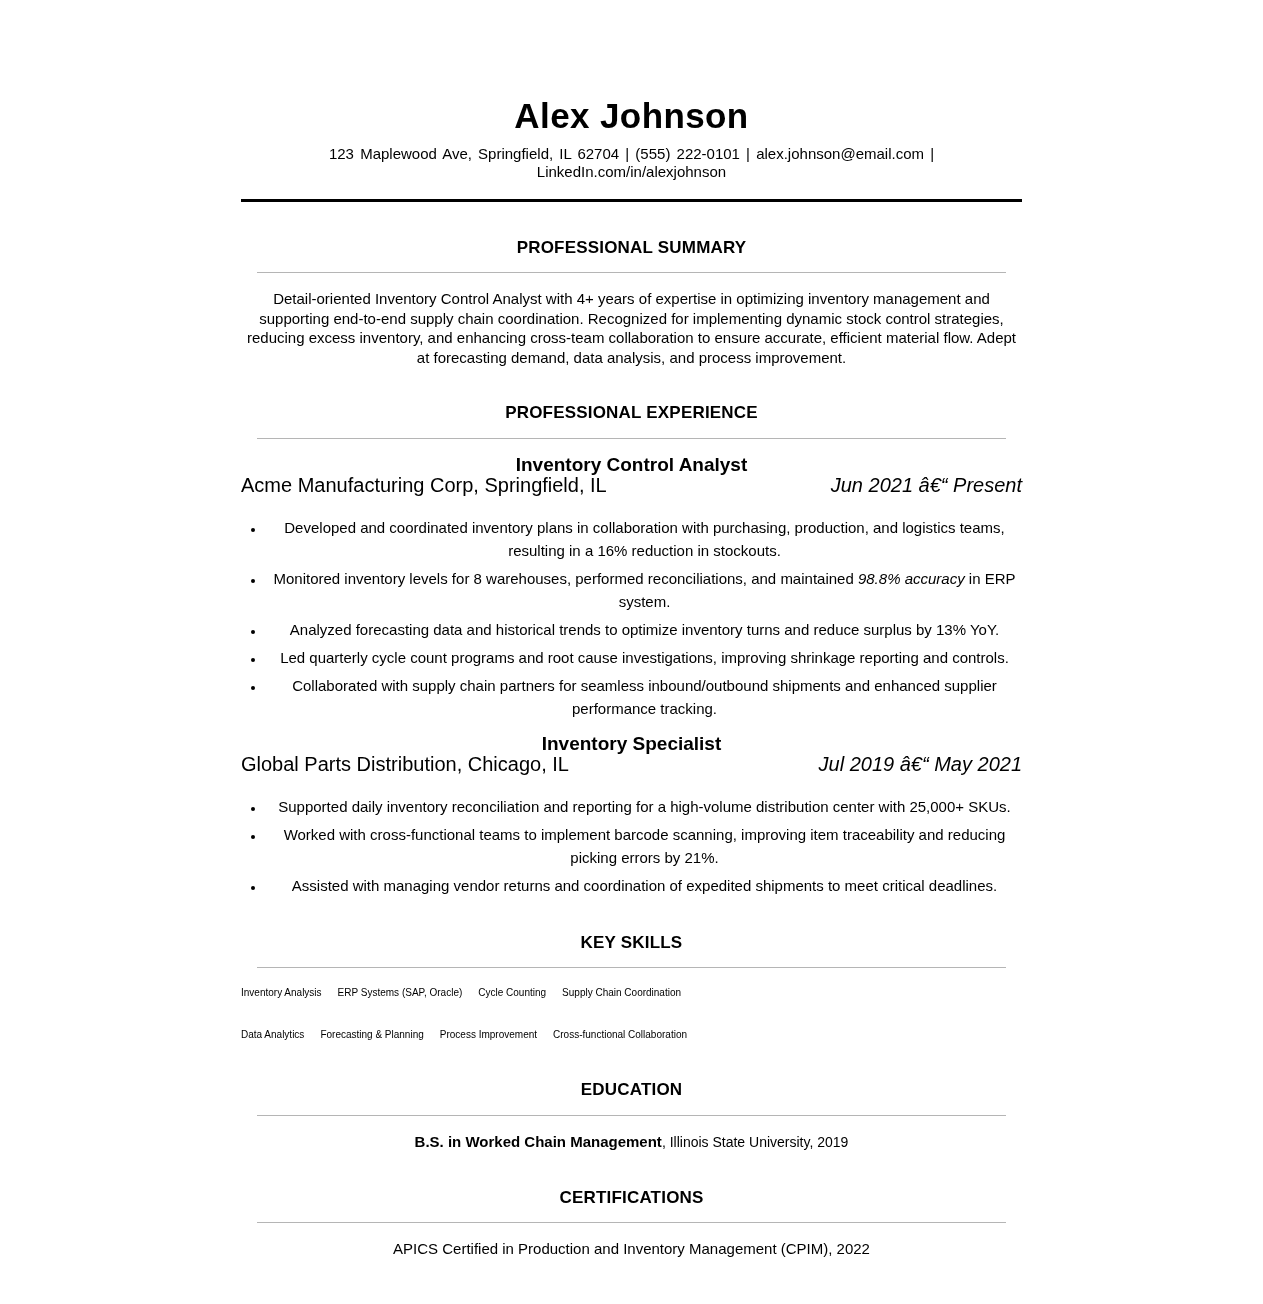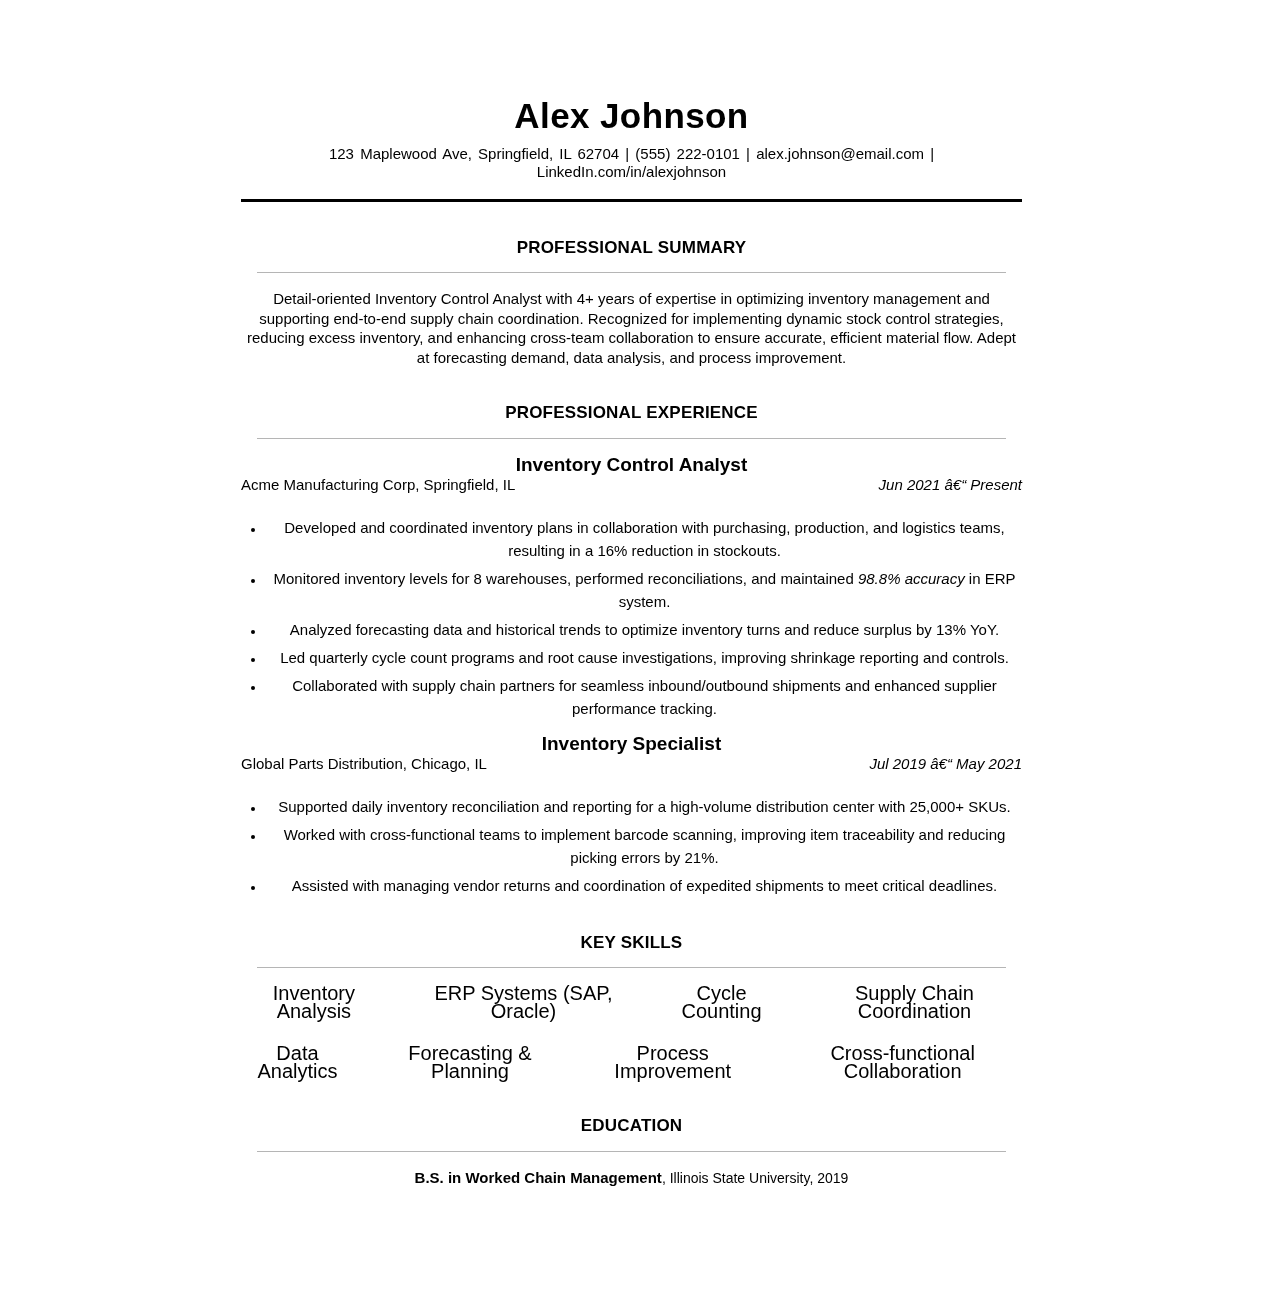--- a/index.html
+++ b/index.html
@@ -56,40 +56,40 @@
   }
   .job-title {
     font-size: 19px;
     font-weight: bold;
     margin: 14px 0 0 0;
     line-height: 20px;
   }
   .job-meta {
     display: flex;
     justify-content: space-between;
-    font-size: 15px;
+    font-size: 20px;
     line-height: 20px;
   }
   .job-dates { font-style: italic; }
   ul.bullets {
     margin: 21px 0 0 0;
     padding-left: 24px;
     font-size: 15px;
     line-height: 23px;
     list-style-type: disc;
   }
   ul.bullets li {
     margin-bottom: 5px;
     padding-left: 2px;
   }
   ul.bullets li::marker { font-size: 12px; }
   .skills-row {
     display: flex;
-    gap: 24px;
-    font-size: 20px;
+    gap: 16px;
+    font-size: 10px;
     line-height: 18px;
     margin-top: 14px;
   }
   .skills-row.second { margin-top: 24px; }
   .edu-line {
     margin-top: 15px;
     font-size: 15px;
     line-height: 19px;
   }
   .edu-degree { font-weight: bold; }
@@ -162,14 +162,18 @@
     </div>
   </div>
 
   <div class="section">
     <h2 class="section-heading">EDUCATION</h2>
     <div class="edu-line">
       <span class="edu-degree">B.S. in Worked Chain Management</span><span class="edu-detail">, Illinois State University, 2019</span>
     </div>
   </div>
 
+  <div class="section">
+    <h2 class="section-heading">CERTIFICATIONS</h2>
+    <div class="cert-text">APICS Certified in Production and Inventory Management (CPIM), 2022</div>
+  </div>
 
 </div>
 
 </body></html>

